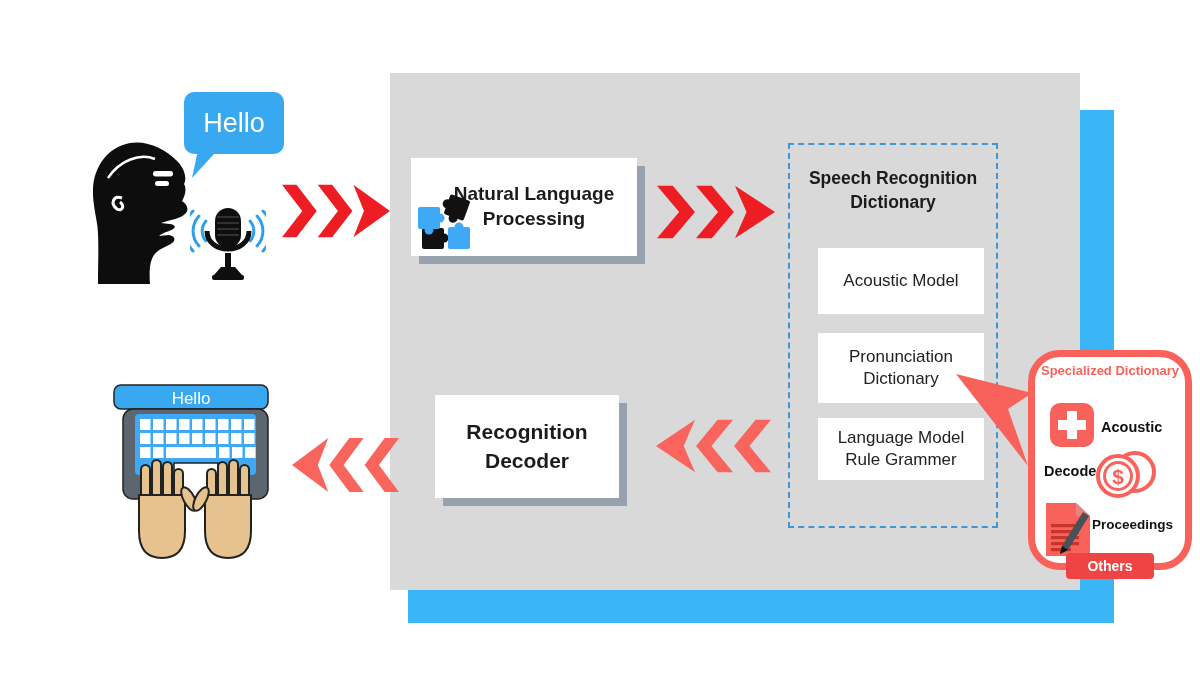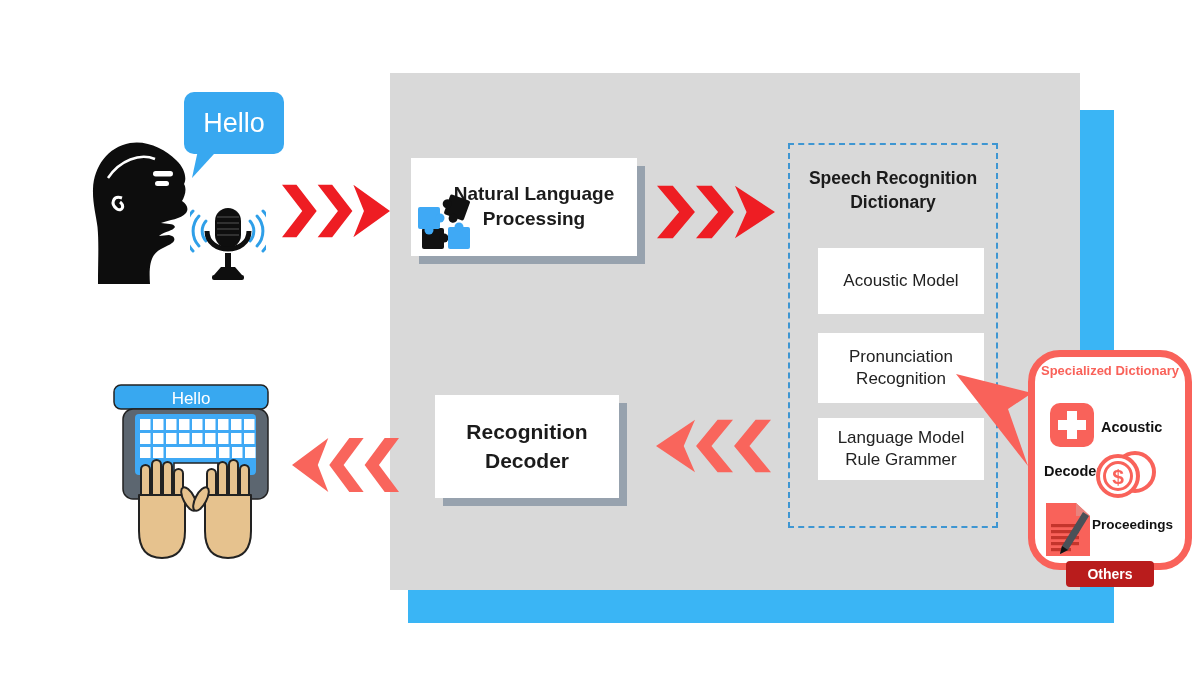--- a/index.html
+++ b/index.html
@@ -33,22 +33,22 @@
   .srd-item.i0{top:103px;height:66px;}
   .srd-item.i1{top:188px;height:70px;}
   .srd-item.i2{top:273px;height:62px;}
 
   
   .sd-card{left:1028px;top:350px;width:164px;height:220px;background:#fff;border:7px solid #F9625A;
            border-radius:32px;z-index:6;box-sizing:border-box;}
   .sd-title{position:absolute;left:0;right:0;top:5px;text-align:center;color:#F9625A;
             font-weight:bold;font-size:13px;line-height:1.45;}
   .sd-label{position:absolute;font-weight:bold;color:#111;font-size:14.5px;}
-  .sd-others{position:absolute;left:50%;transform:translateX(-50%);top:204px;width:88px;height:26px;
-             background:#b91c1c;border-radius:4px;display:flex;align-items:center;justify-content:center;
+  .sd-others{position:absolute;left:50%;transform:translateX(-50%);top:196px;width:88px;height:26px;
+             background:#ef4444;border-radius:4px;display:flex;align-items:center;justify-content:center;
              color:#fff;font-weight:bold;font-size:14px;}
 
   .chev{z-index:3;}
   .flip{transform:scaleX(-1);}
   .pointer{z-index:5;}
   svg{display:block;}
 </style>
 </head>
 <body>
 
@@ -144,21 +144,21 @@
       <circle cx="25" cy="24" r="4.5"></circle>
         <circle cx="14" cy="36" r="4.5"></circle>
       <rect x="33" y="33" width="22" height="22" rx="2"></rect>
         <circle cx="44" cy="33" r="4.5"></circle>
     </g>
   </svg>
 
   <div class="abs srd">
     <div class="srd-title">Speech Recognition Dictionary</div>
     <div class="srd-item i0">Acoustic Model</div>
-    <div class="srd-item i1">Pronunciation Recognition</div>
+    <div class="srd-item i1">Pronunciation Dictionary</div>
     <div class="srd-item i2">Language Model Rule Grammer</div>
   </div>
 
   <svg class="abs pointer" style="left:952px;top:368px;" width="84" height="102" viewBox="0 0 84 102">
     <polygon points="4,6 80,25 56,41 76,98" fill="#F9625A"></polygon>
   </svg>
 
   <div class="abs sd-card">
     <div class="sd-title">Specialized Dictionary</div>
 

